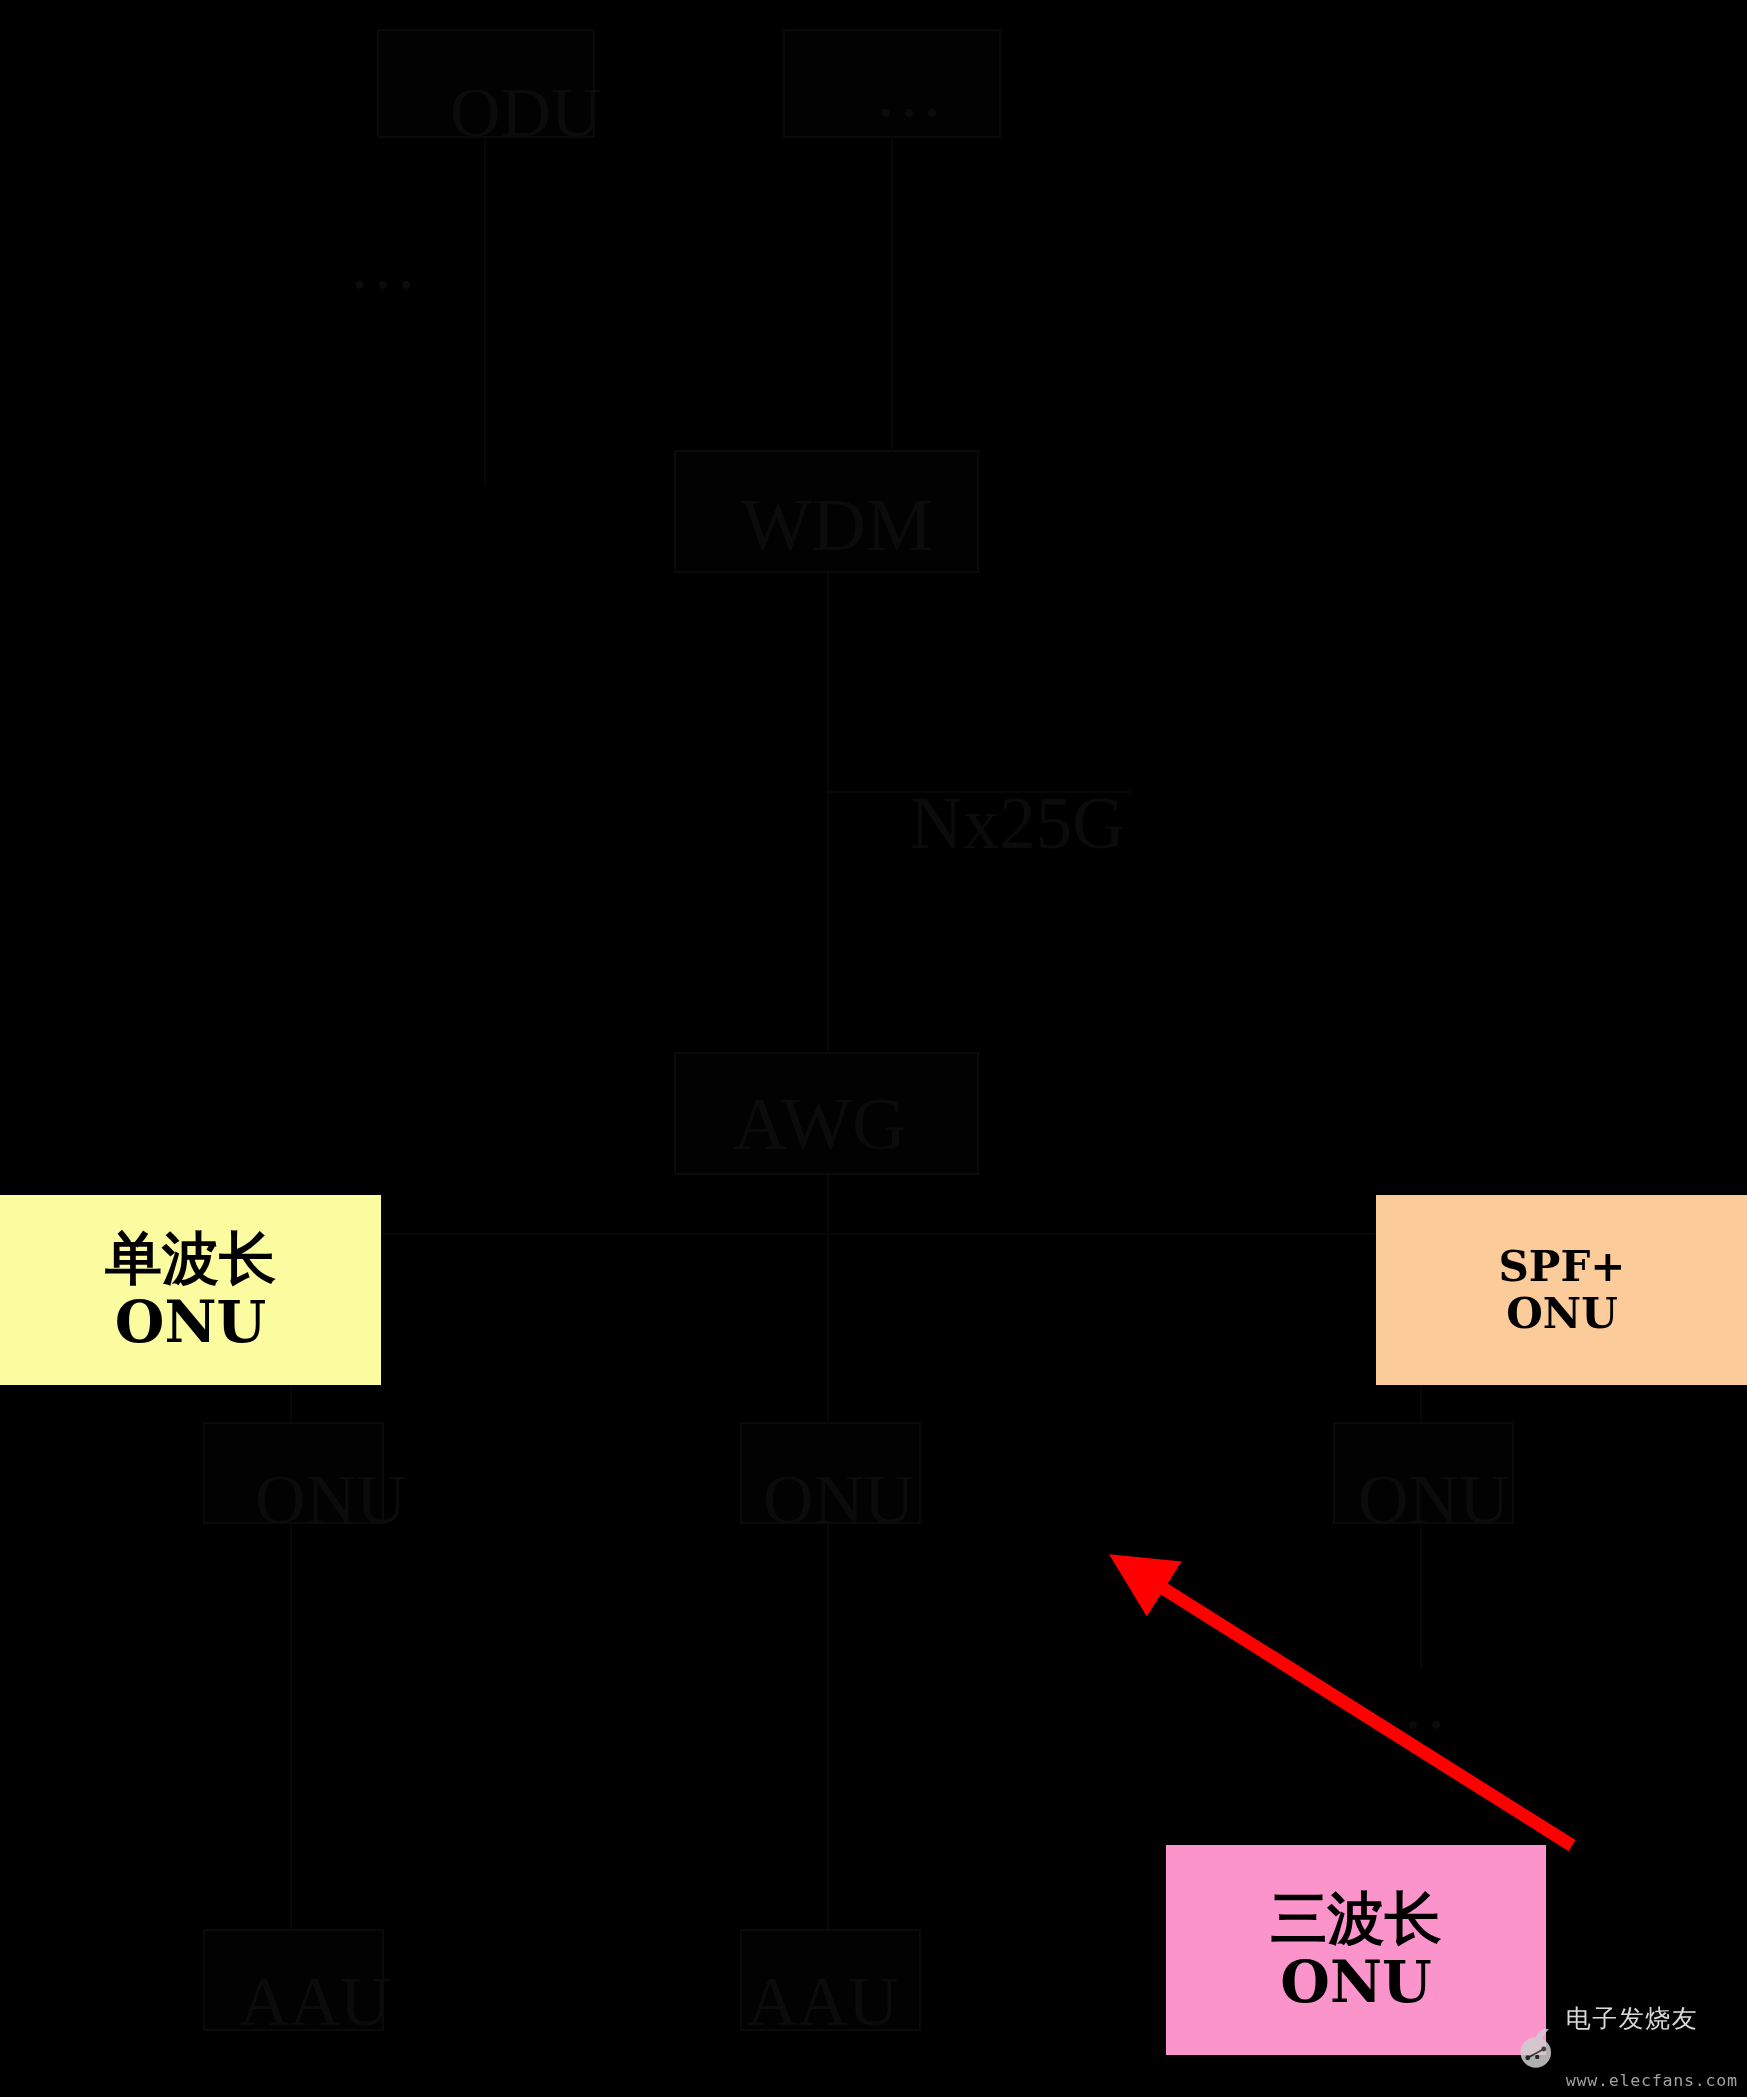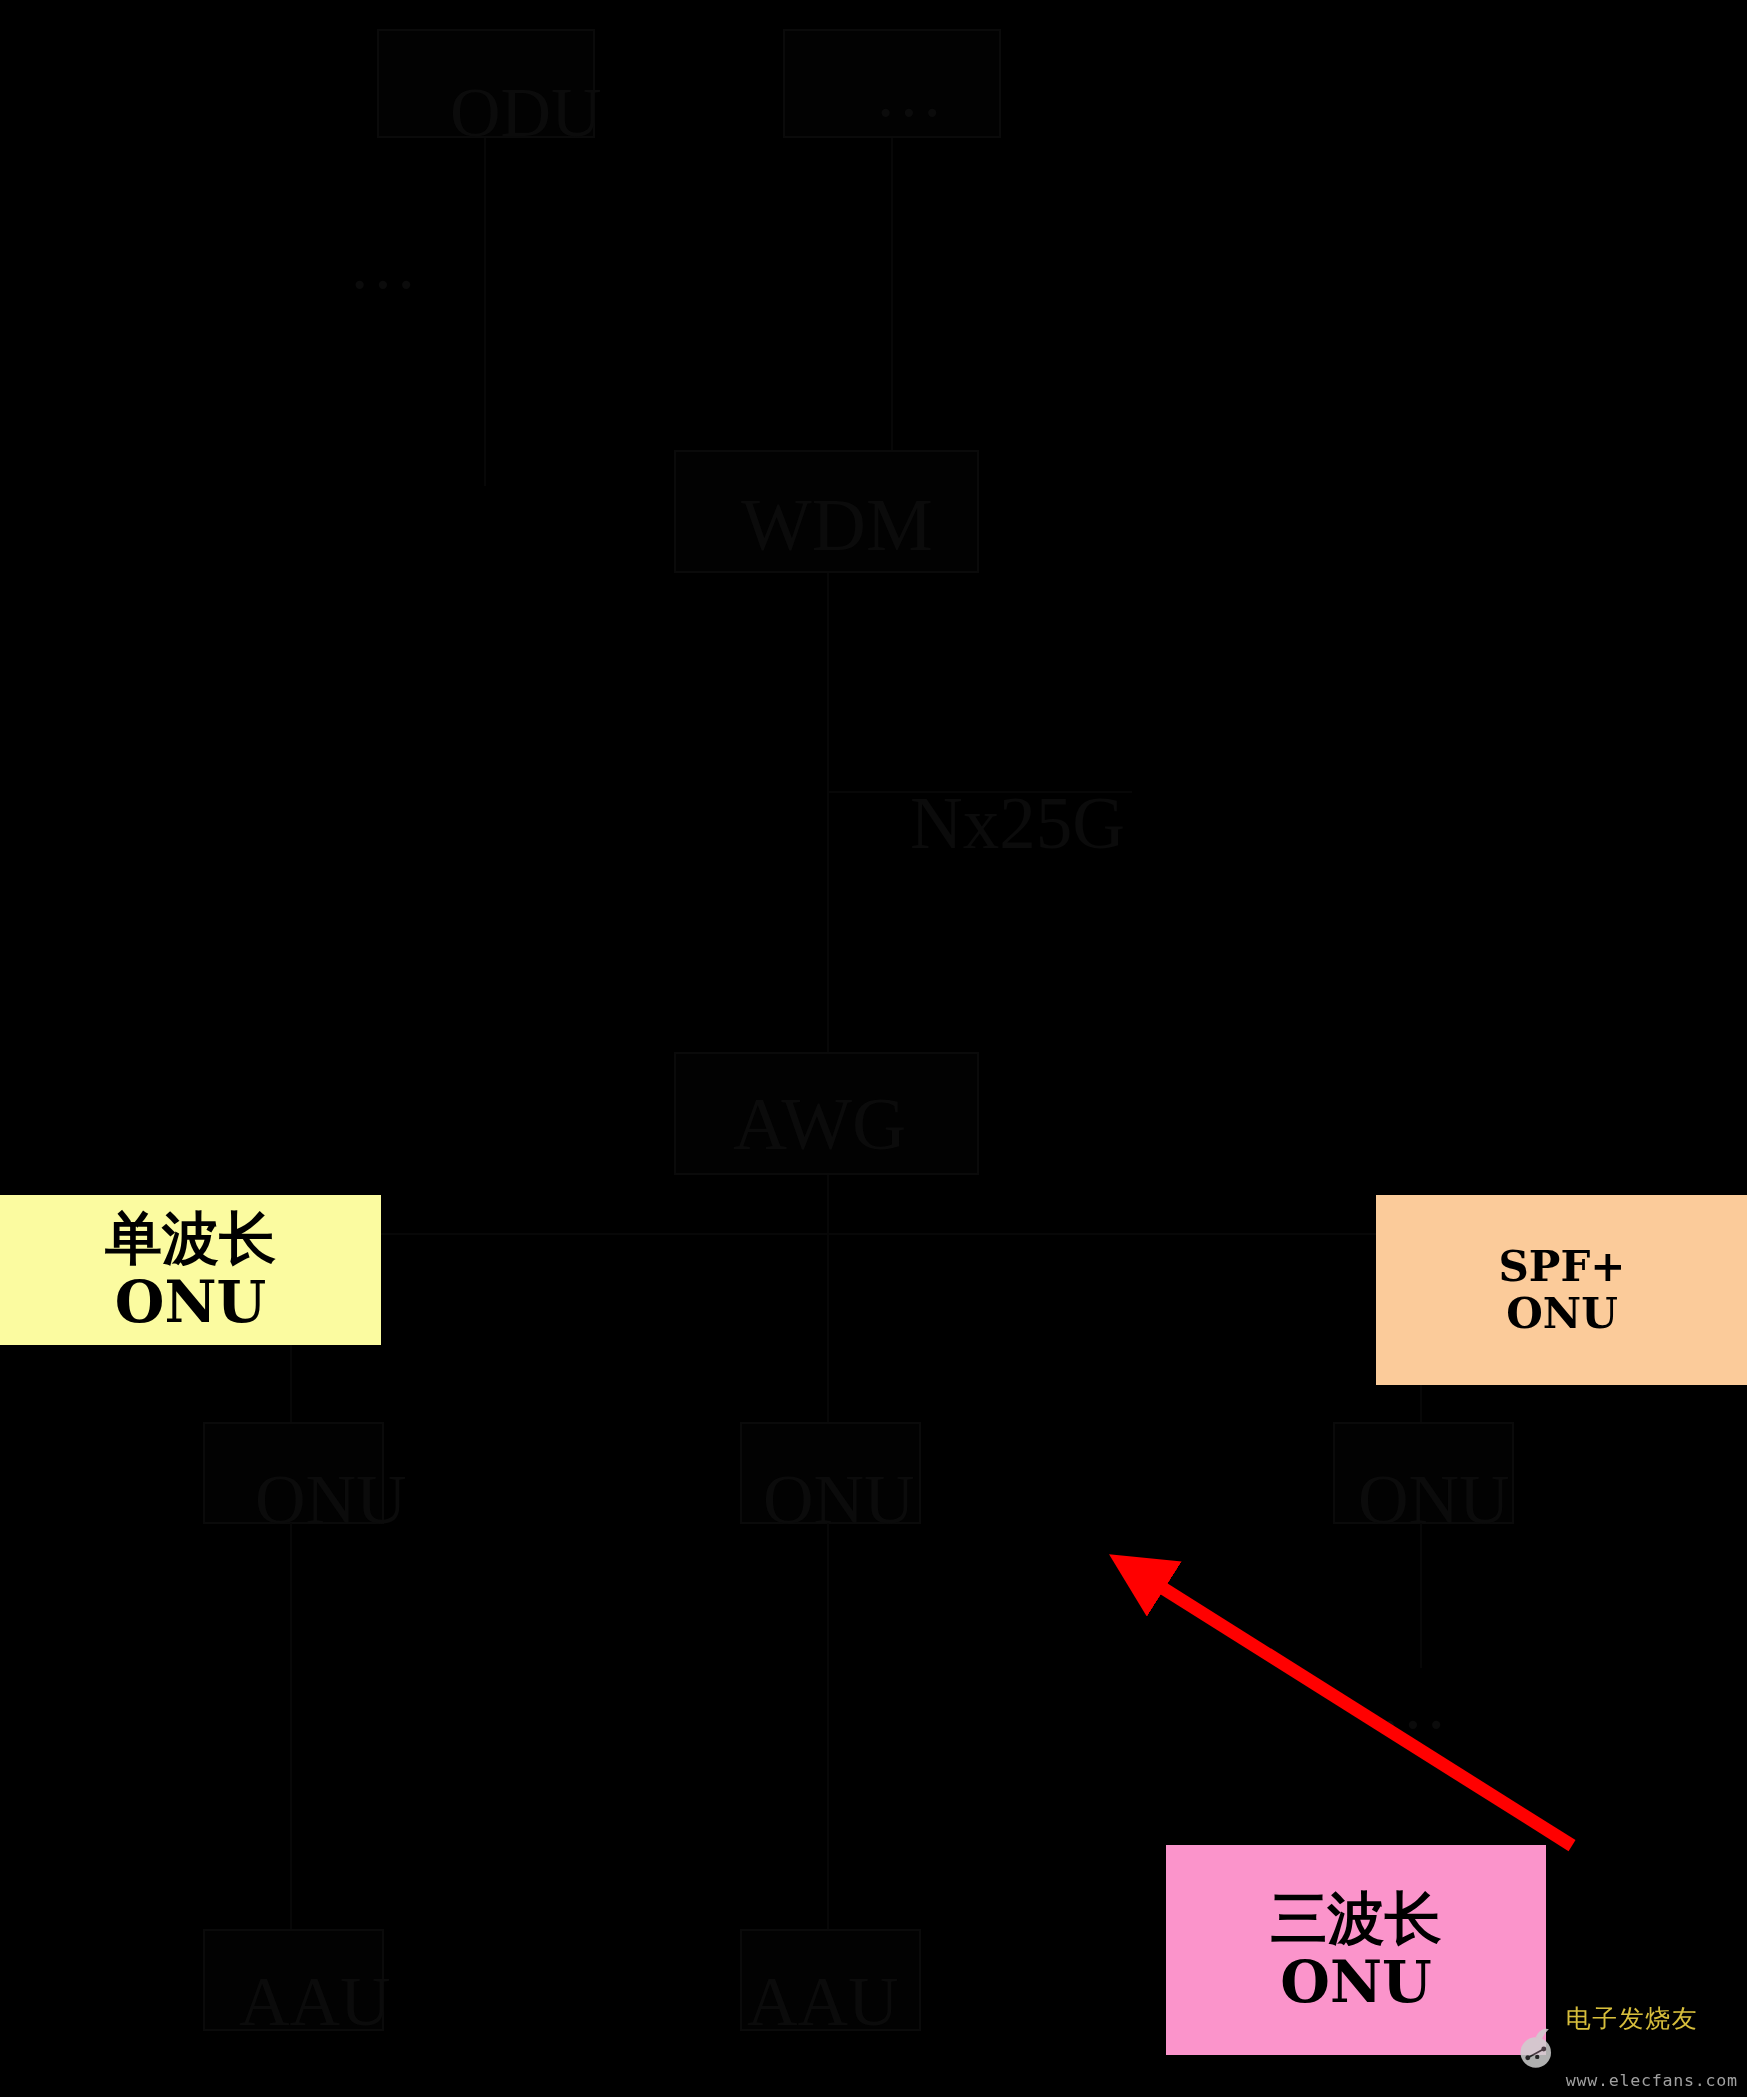--- a/index.html
+++ b/index.html
@@ -54,21 +54,21 @@
     text-align: center;
     font-family: "DejaVu Serif", "Liberation Serif", serif;
   }
   .callout .line1,
   .callout .line2 { display: block; }
 
   #callout-single {
     left: 0px;
     top: 1195px;
     width: 381px;
-    height: 150px;
+    height: 190px;
     background: #fbfba0;
     font-size: 57px;
   }
   #callout-sfp {
     left: 1376px;
     top: 1195px;
     width: 372px;
     height: 190px;
     background: #fbcb9a;
     font-size: 42px;
@@ -101,21 +101,21 @@
     align-items: center;
     gap: 7.3px;
     opacity: 0.85;
   }
   #watermark .wm-text {
     display: flex;
     flex-direction: column;
     line-height: 1.05;
   }
   #watermark .wm-cn {
-    color: #fde047;
+    color: #ffffff;
     font-size: 25px;
     font-family: "DejaVu Sans", "Liberation Sans", sans-serif;
     letter-spacing: 1.5px;
   }
   #watermark .wm-url {
     color: #bdbdbd;
     font-size: 16.7px;
     font-family: "DejaVu Sans Mono", "Liberation Mono", monospace;
     letter-spacing: 0.7px;
     margin-top: 40px;

